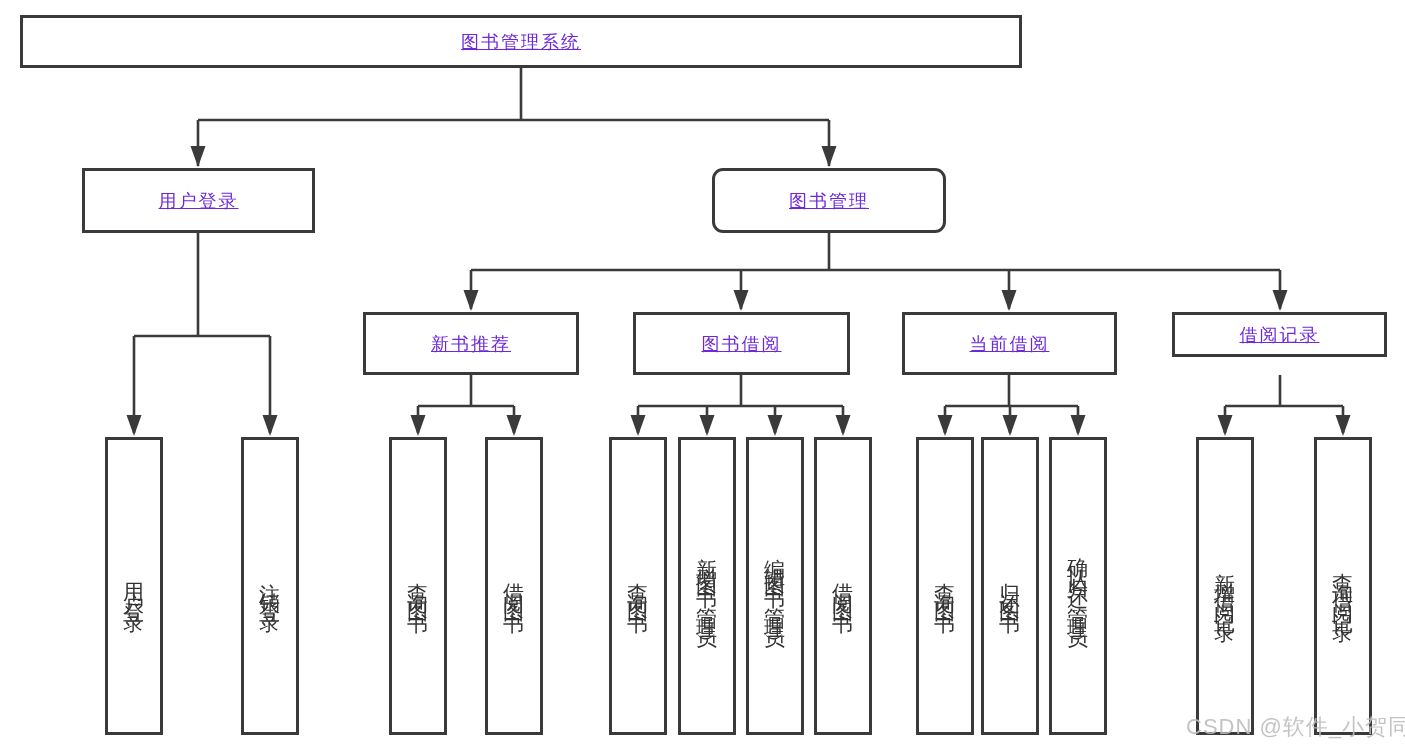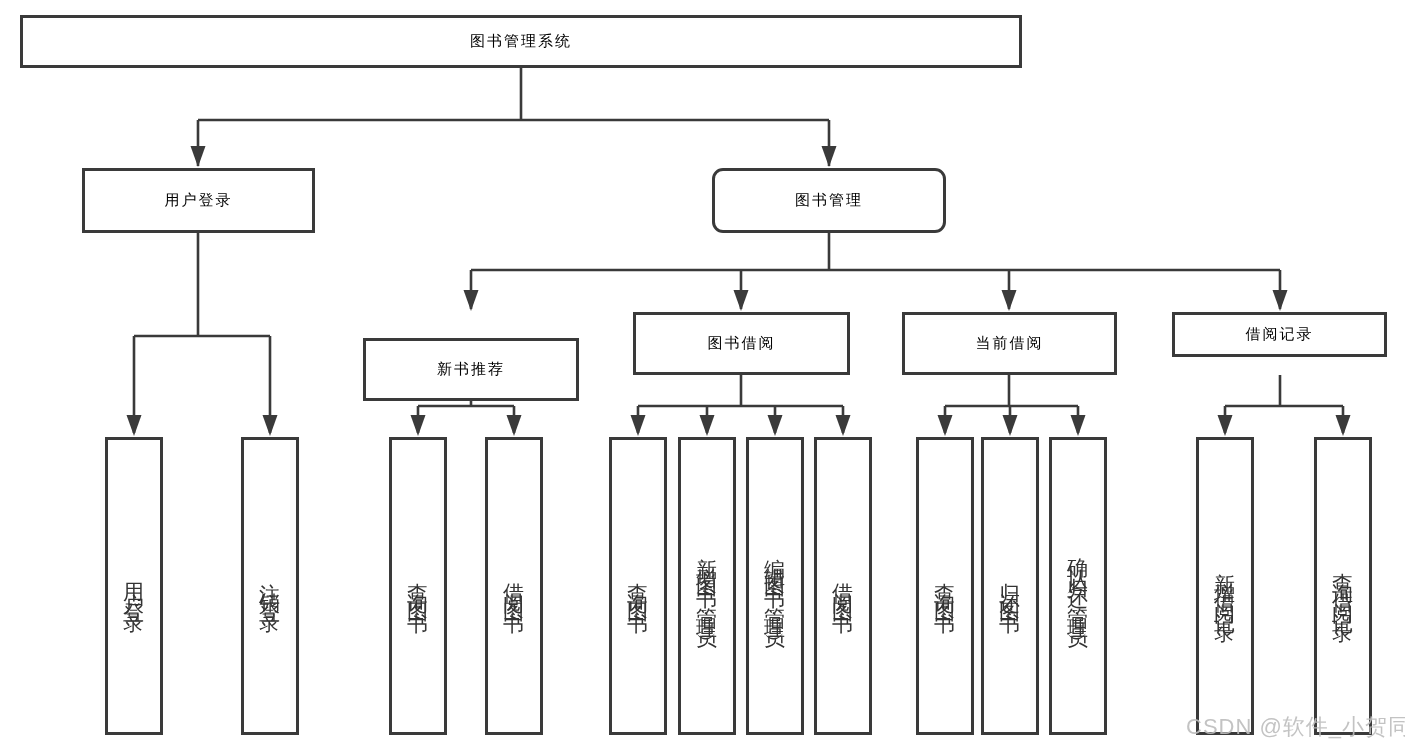--- a/index.html
+++ b/index.html
@@ -16,38 +16,39 @@
     position:absolute;
     box-sizing:border-box;
     border:3px solid #3a3a3a;
     background:#ffffff;
     display:flex;
     align-items:center;
     justify-content:center;
     z-index:1;
   }
   .h-label{
-    font-size:15px;
+    font-size:18px;
     letter-spacing:2px;
     white-space:nowrap;
-    color:#000000;
+    color:#6d28d9;
+    text-decoration:underline;
   }
   .leaf .v-label{
     writing-mode:vertical-rl;
     text-orientation:mixed;
     font-size:21px;
     line-height:1;
     letter-spacing:10px;
     color:#333333;
   }
   
   #n-root {left:20px;  top:15px;  width:1002px; height:53px;}
   #n-l2-0 {left:82px;  top:168px; width:233px;  height:65px;}
   #n-l2-1 {left:712px; top:168px; width:234px;  height:65px;border-radius:11px;}
-  #n-l3-0 {left:363px; top:312px; width:216px;  height:63px;margin-top:26px;}
+  #n-l3-0 {left:363px; top:312px; width:216px;  height:63px;}
   #n-l3-1 {left:633px; top:312px; width:217px;  height:63px;}
   #n-l3-2 {left:902px; top:312px; width:215px;  height:63px;}
   #n-l3-3 {left:1172px;top:312px; width:215px;  height:45px;}
   .leaf   {top:437px;  width:58px; height:298px;}
   #n-b1 {left:105px;} #n-b2 {left:241px;}
   #n-b3 {left:389px;} #n-b4 {left:485px;}
   #n-b5 {left:609px;} #n-b6 {left:678px;}
   #n-b7 {left:746px;} #n-b8 {left:814px;}
   #n-b9 {left:916px;} #n-b10{left:981px;} #n-b11{left:1049px;}
   #n-b12{left:1196px;} #n-b13{left:1314px;}

